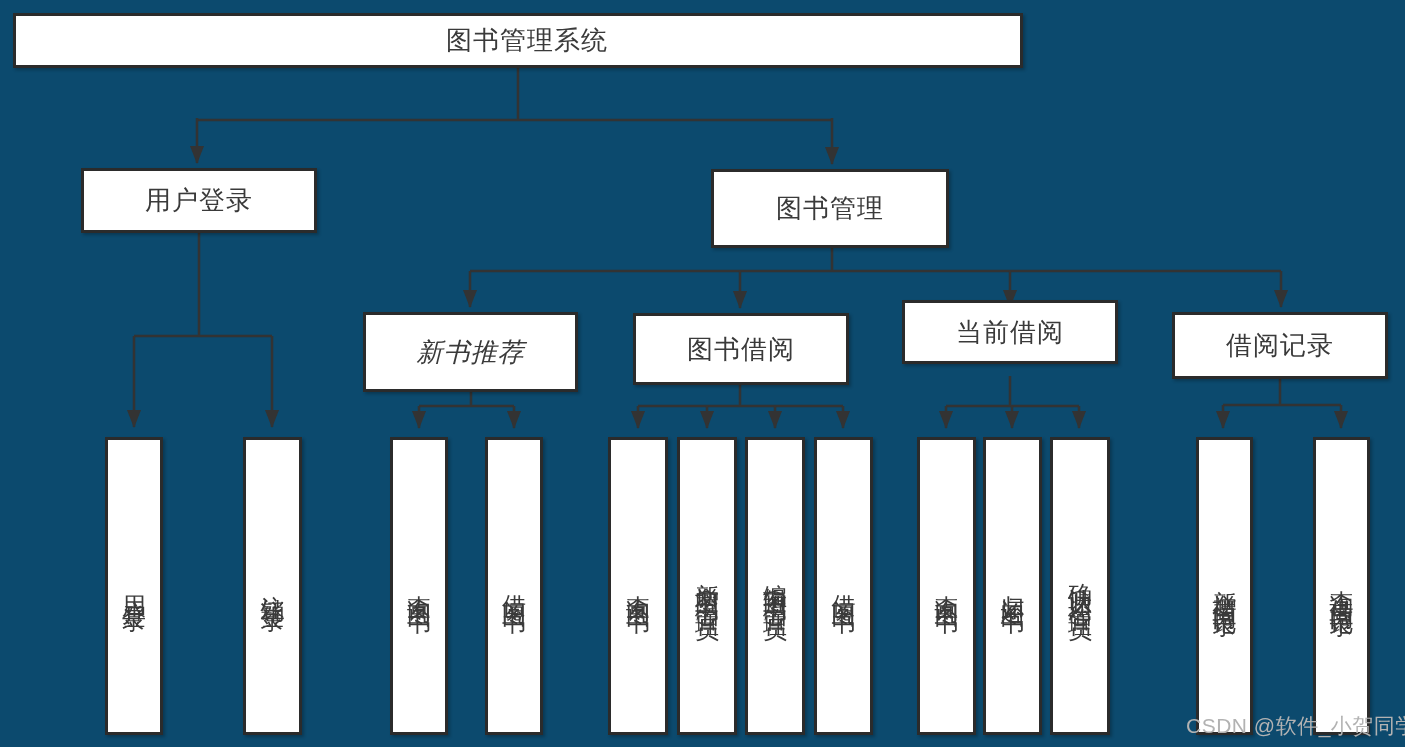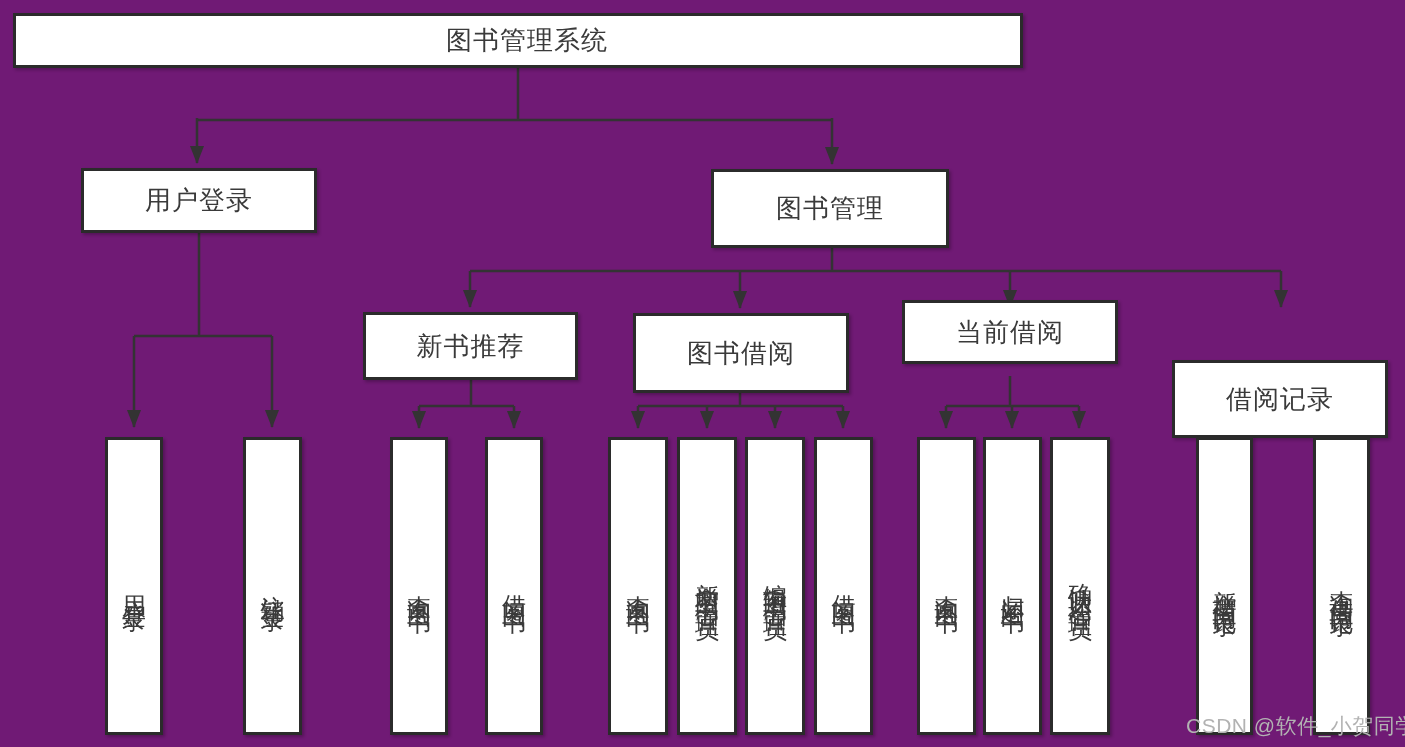--- a/index.html
+++ b/index.html
@@ -1,19 +1,19 @@
 <!DOCTYPE html>
 <html><head>
 <meta charset="utf-8">
 <style>
   html,body{margin:0;padding:0;background:#ffffff;}
   .stage{
     position:relative;
     width:1405px;height:747px;
-    background:#701a75;
+    background:#0c4a6e;
     font-family:"Liberation Sans","DejaVu Sans",sans-serif;
     overflow:hidden;
   }
   .conn{position:absolute;left:0;top:0;width:1405px;height:747px;pointer-events:none;}
   .node{
     position:absolute;
     background:#ffffff;
     border:3px solid #2b2b2b;
     box-sizing:border-box;
     display:flex;align-items:center;justify-content:center;
@@ -103,30 +103,30 @@
     <span class="hlabel">图书管理系统</span>
   </div>
 
   <div class="node l2" style="left:81px;top:168px;width:236px;height:65px;">
     <span>用户登录</span>
   </div>
   <div class="node l2" style="left:711px;top:169px;width:238px;height:79px;">
     <span>图书管理</span>
   </div>
 
-  <div class="node l3" style="left:363px;top:312px;width:215px;height:68px;">
+  <div class="node l3" style="left:363px;top:312px;width:215px;height:80px;font-style:italic;">
     <span>新书推荐</span>
   </div>
-  <div class="node l3" style="left:633px;top:313px;width:216px;height:80px;">
+  <div class="node l3" style="left:633px;top:313px;width:216px;height:72px;">
     <span>图书借阅</span>
   </div>
   <div class="node l3" style="left:902px;top:300px;width:216px;height:64px;">
     <span>当前借阅</span>
   </div>
-  <div class="node l3" style="left:1172px;top:312px;width:216px;height:78px;margin-top:48px;">
+  <div class="node l3" style="left:1172px;top:312px;width:216px;height:67px;">
     <span>借阅记录</span>
   </div>
 
   <div class="node leaf" style="left:105px;width:58px;">
     <span class="vtext">用户登录</span>
   </div>
   <div class="node leaf" style="left:243px;width:59px;">
     <span class="vtext">注销登录</span>
   </div>
 

